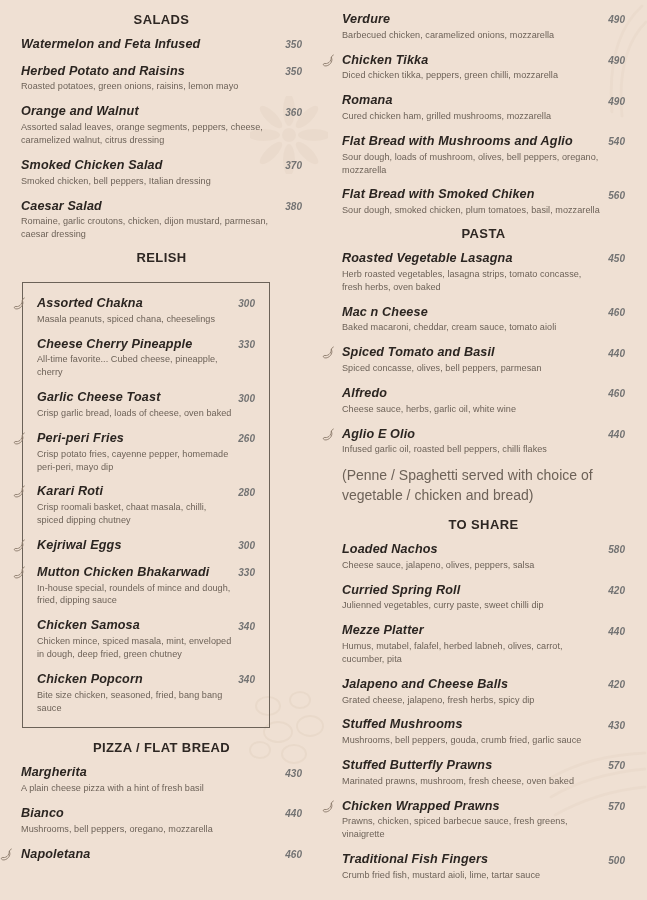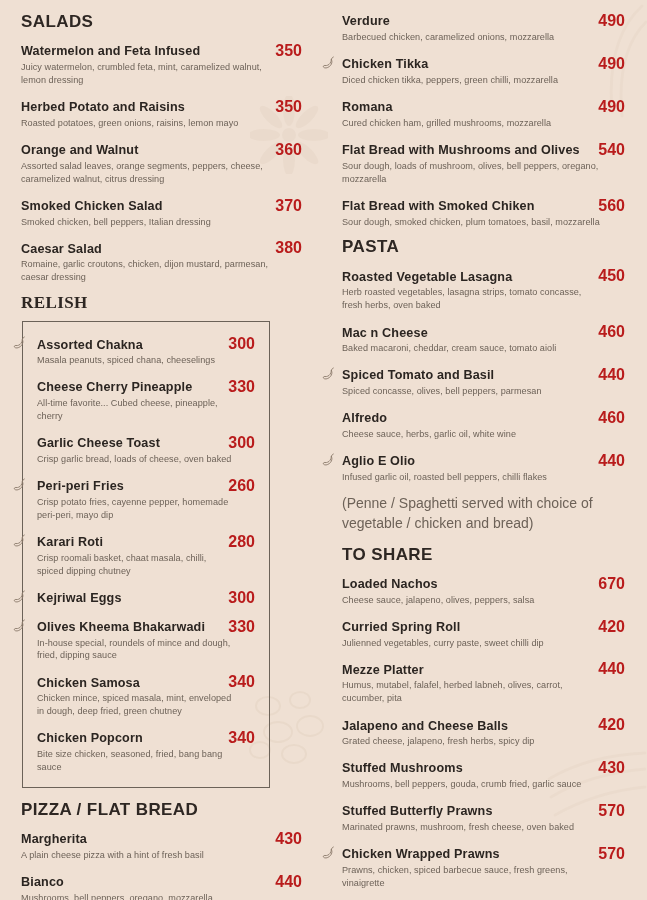--- a/index.html
+++ b/index.html
@@ -46,55 +46,57 @@
   }
   .col-right {
     width: 323px;
     padding: 12px 22px 0 8px;
   }
 
   
   .section-title {
     font-family: "Liberation Sans Narrow", "Liberation Sans", sans-serif;
     font-weight: bold;
-    font-size: 17px;
+    font-size: 13px;
     letter-spacing: 0.4px;
     color: #2e2723;
     margin: 0 0 10px 0;
     padding-left: 10px;
     text-transform: uppercase;
+    text-align: center;
   }
   .section {
     margin-bottom: 9px;
   }
 
   
   .item {
     position: relative;
     margin-bottom: 11px;
     padding-left: 10px;
   }
   .item:last-child { margin-bottom: 0; }
   .item-head {
     display: flex;
-    align-items: flex-end;
+    align-items: center;
     justify-content: space-between;
+    font-style: italic;
   }
   .item-name {
     font-size: 12.6px;
     font-weight: bold;
     color: #2b2521;
     letter-spacing: 0.15px;
     line-height: 1.25;
     padding-right: 8px;
   }
   .item-price {
-    font-size: 16px;
+    font-size: 10px;
     font-weight: bold;
-    color: #b91c1c;
+    color: #737373;
     white-space: nowrap;
     flex: 0 0 auto;
   }
   .item-desc {
     font-size: 9.1px;
     color: #6d6258;
     line-height: 1.42;
     margin-top: 1px;
     padding-right: 22px;
     letter-spacing: 0.05px;
@@ -115,21 +117,21 @@
     border: 1px solid #6b6258;
     padding: 13px 14px 13px 14px;
     margin: 0 32px 0 11px;
     position: relative;
     background: transparent;
   }
   .boxed .item { padding-left: 0; }
   .boxed .chilli { left: -24px; }
 
   .section-relish { margin-bottom: 12px; }
-  .section-relish .section-title { margin-bottom: 8px; font-family: Liberation Serif, serif; }
+  .section-relish .section-title { margin-bottom: 17px; }
 
   
   .note {
     font-size: 14px;
     color: #6d6258;
     line-height: 1.42;
     padding-left: 10px;
     padding-right: 24px;
     margin: -1px 0 11px 0;
   }
@@ -187,21 +189,20 @@
 
 <div class="page">
   <div class="column col-left">
       <div class="section">
         <div class="section-title">SALADS</div>
         <div class="item">
           <div class="item-head">
             <div class="item-name">Watermelon and Feta Infused</div>
             <div class="item-price">350</div>
           </div>
-          <div class="item-desc">Juicy watermelon, crumbled feta, mint, caramelized walnut, lemon dressing</div>
         </div>
         <div class="item">
           <div class="item-head">
             <div class="item-name">Herbed Potato and Raisins</div>
             <div class="item-price">350</div>
           </div>
           <div class="item-desc">Roasted potatoes, green onions, raisins, lemon mayo</div>
         </div>
         <div class="item">
           <div class="item-head">
@@ -294,21 +295,21 @@
             </div>
           </div>
           <div class="item">
             <span class="chilli"><svg viewBox="0 0 13 15" width="13" height="15">
                 <g fill="none" stroke="#8b7a6b" stroke-width="0.9" stroke-linecap="round">
                   <path d="M9.4 3.6 C10.6 5.6 9.8 8.6 7.4 10.5 C5.2 12.2 2.6 12.4 1.6 11.2 C0.9 10.3 1.6 9.3 3 9.5 C4.8 9.8 6.8 9 8 7.4 C8.9 6.2 9.2 4.8 9.4 3.6 Z"></path>
                   <path d="M9.4 3.6 C9.6 2.3 10.2 1.4 11.3 1"></path>
                 </g>
               </svg></span>
             <div class="item-head">
-              <div class="item-name">Olives Kheema Bhakarwadi</div>
+              <div class="item-name">Mutton Chicken Bhakarwadi</div>
               <div class="item-price">330</div>
             </div>
             <div class="item-desc">In-house special, roundels of mince and dough, fried, dipping sauce</div>
           </div>
           <div class="item">
             <div class="item-head">
               <div class="item-name">Chicken Samosa</div>
               <div class="item-price">340</div>
             </div>
             <div class="item-desc">Chicken mince, spiced masala, mint, enveloped in dough, deep fried, green chutney</div>
@@ -376,21 +377,21 @@
         </div>
         <div class="item">
           <div class="item-head">
             <div class="item-name">Romana</div>
             <div class="item-price">490</div>
           </div>
           <div class="item-desc">Cured chicken ham, grilled mushrooms, mozzarella</div>
         </div>
         <div class="item">
           <div class="item-head">
-            <div class="item-name">Flat Bread with Mushrooms and Olives</div>
+            <div class="item-name">Flat Bread with Mushrooms and Aglio</div>
             <div class="item-price">540</div>
           </div>
           <div class="item-desc">Sour dough, loads of mushroom, olives, bell peppers, oregano, mozzarella</div>
         </div>
         <div class="item">
           <div class="item-head">
             <div class="item-name">Flat Bread with Smoked Chiken</div>
             <div class="item-price">560</div>
           </div>
           <div class="item-desc">Sour dough, smoked chicken, plum tomatoes, basil, mozzarella</div>
@@ -445,21 +446,21 @@
           </div>
           <div class="item-desc">Infused garlic oil, roasted bell peppers, chilli flakes</div>
         </div>
         <div class="note">(Penne / Spaghetti served with choice of vegetable / chicken and bread)</div>
       </div>
       <div class="section">
         <div class="section-title">TO SHARE</div>
         <div class="item">
           <div class="item-head">
             <div class="item-name">Loaded Nachos</div>
-            <div class="item-price">670</div>
+            <div class="item-price">580</div>
           </div>
           <div class="item-desc">Cheese sauce, jalapeno, olives, peppers, salsa</div>
         </div>
         <div class="item">
           <div class="item-head">
             <div class="item-name">Curried Spring Roll</div>
             <div class="item-price">420</div>
           </div>
           <div class="item-desc">Julienned vegetables, curry paste, sweet chilli dip</div>
         </div>

